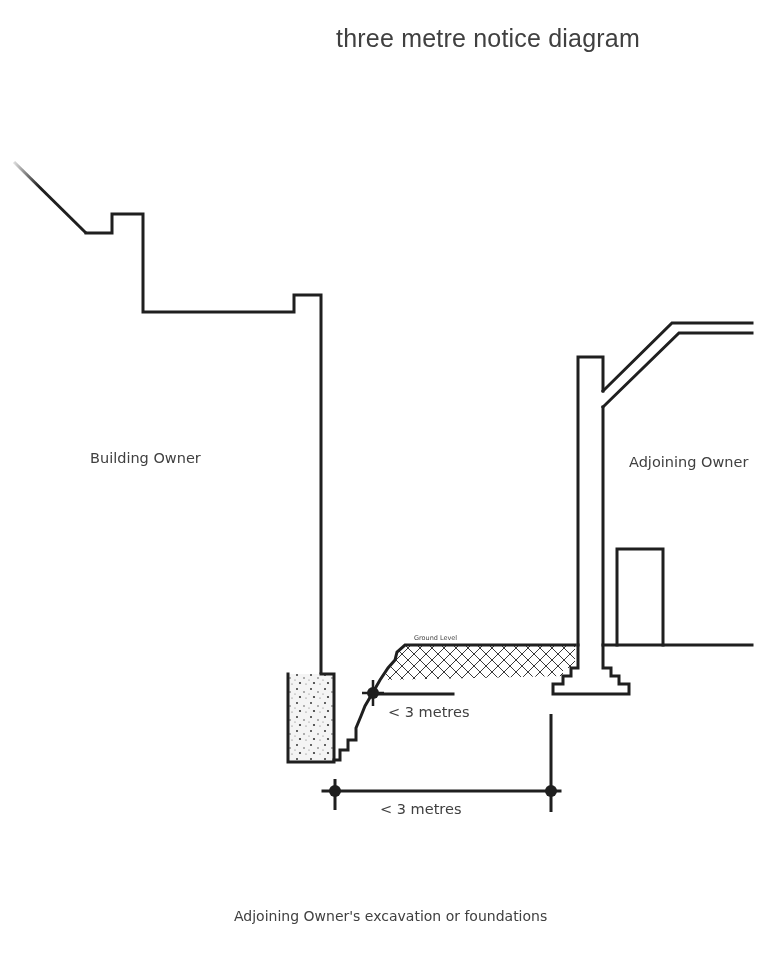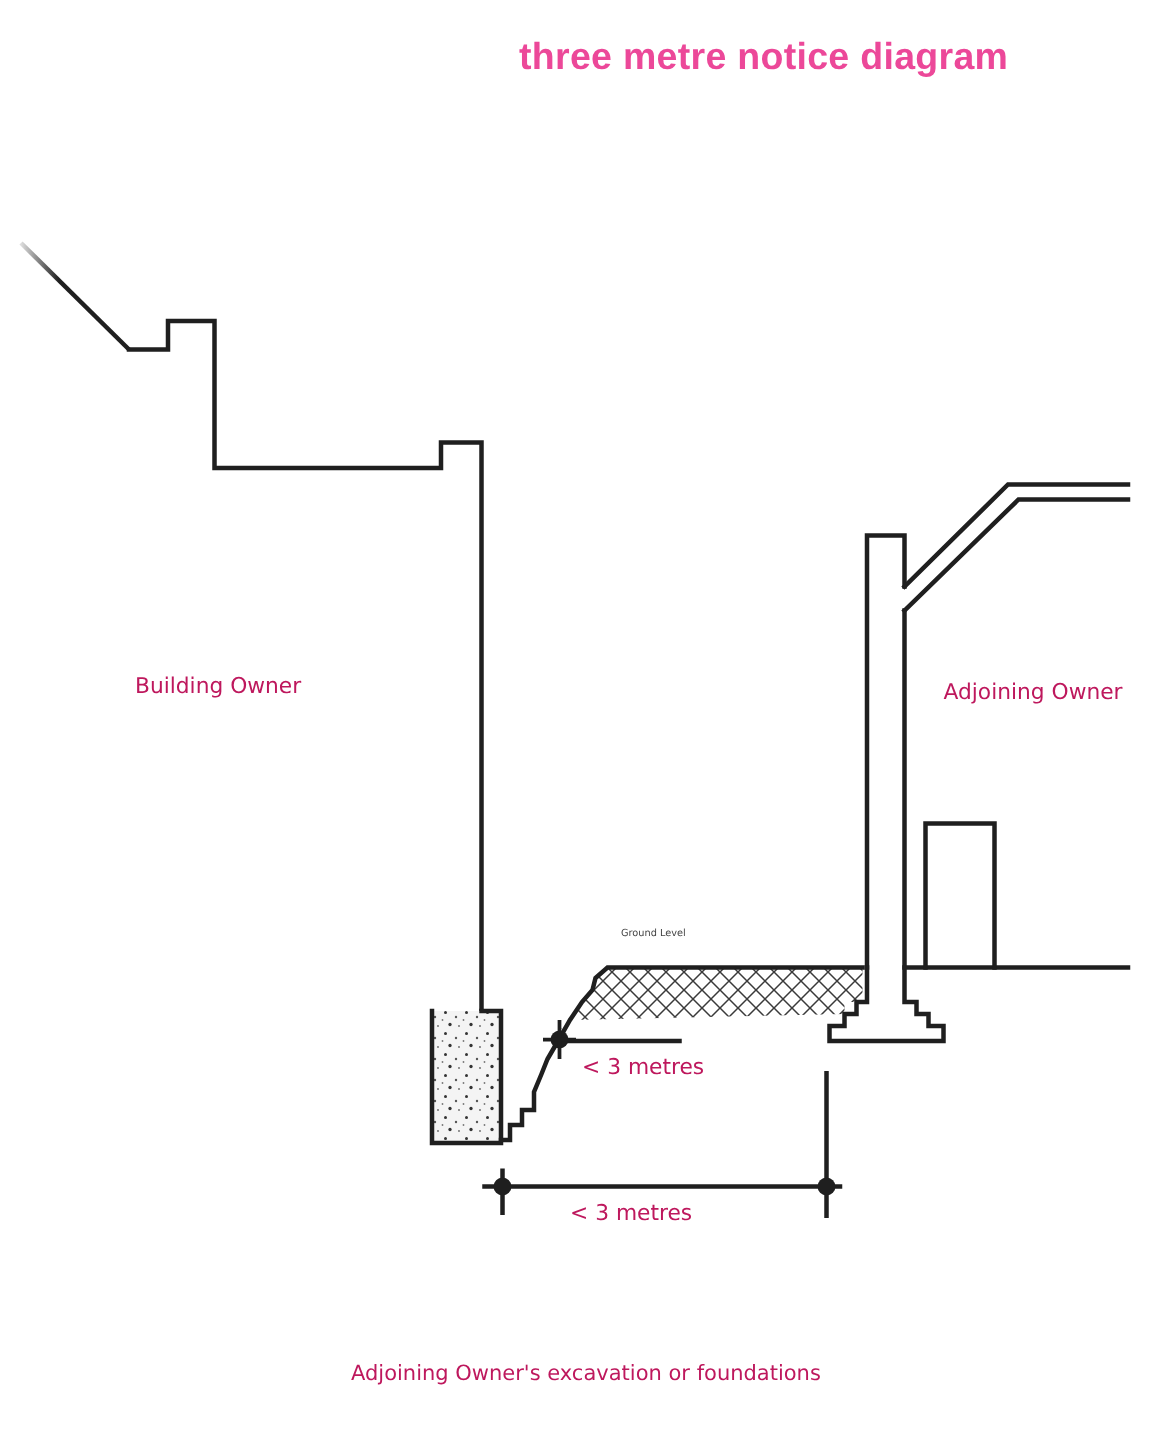--- a/index.html
+++ b/index.html
@@ -1,24 +1,24 @@
 <!DOCTYPE html>
 <html><head>
 <meta charset="utf-8">
 <style>
   html, body { margin: 0; padding: 0; background: #ffffff; }
   body { width: 768px; height: 969px; position: relative; overflow: hidden; font-family: "DejaVu Sans", sans-serif; }
   #canvas { position: absolute; left: 0; top: 0; width: 768px; height: 969px; }
-  .title { position: absolute; left: 346px; top: 24px; font-family: "Liberation Sans", sans-serif; font-weight: bold; font-size: 25px; color: #ec4899; letter-spacing: 0.2px; white-space: nowrap; }
-  .lbl { position: absolute; font-family: "DejaVu Sans", sans-serif; color: #be185d; white-space: nowrap; }
+  .title { position: absolute; left: 336px; top: 24px; font-family: "Liberation Sans", sans-serif; font-weight: normal; font-size: 25px; color: #404040; letter-spacing: 0.2px; white-space: nowrap; }
+  .lbl { position: absolute; font-family: "DejaVu Sans", sans-serif; color: #404040; white-space: nowrap; }
   .lbl-bo { left: 90px; top: 450px; font-size: 14.5px; }
   .lbl-ao { left: 629px; top: 454px; font-size: 14.5px; }
   .lbl-dim1 { left: 388px; top: 704px; font-size: 14.5px; }
   .lbl-dim2 { left: 380px; top: 801px; font-size: 14.5px; }
-  .lbl-ground { left: 414px; top: 618px; font-size: 6.5px; color: #444; }
+  .lbl-ground { left: 414px; top: 634px; font-size: 6.5px; color: #444; }
   .lbl-caption { left: 234px; top: 908px; font-size: 14px; }
   .ln { fill: none; stroke: #1f1f1f; stroke-width: 3; stroke-linejoin: miter; stroke-linecap: square; }
 </style>
 </head>
 <body>
 
 <svg id="canvas" viewBox="0 0 768 969" xmlns="http://www.w3.org/2000/svg">
   <defs>
     <linearGradient id="fadeL" x1="0" y1="0" x2="1" y2="0">
       <stop offset="0" stop-color="#1f1f1f" stop-opacity="0.15"></stop>

